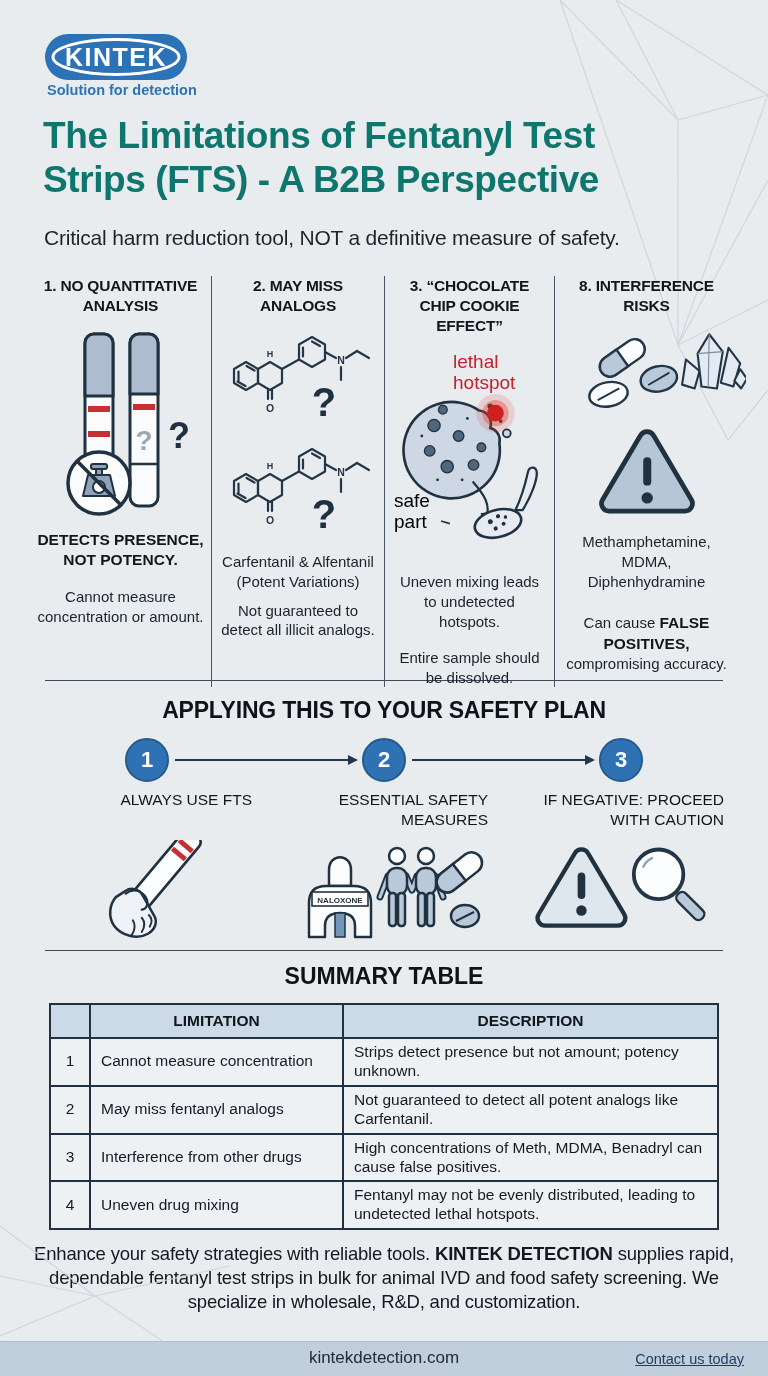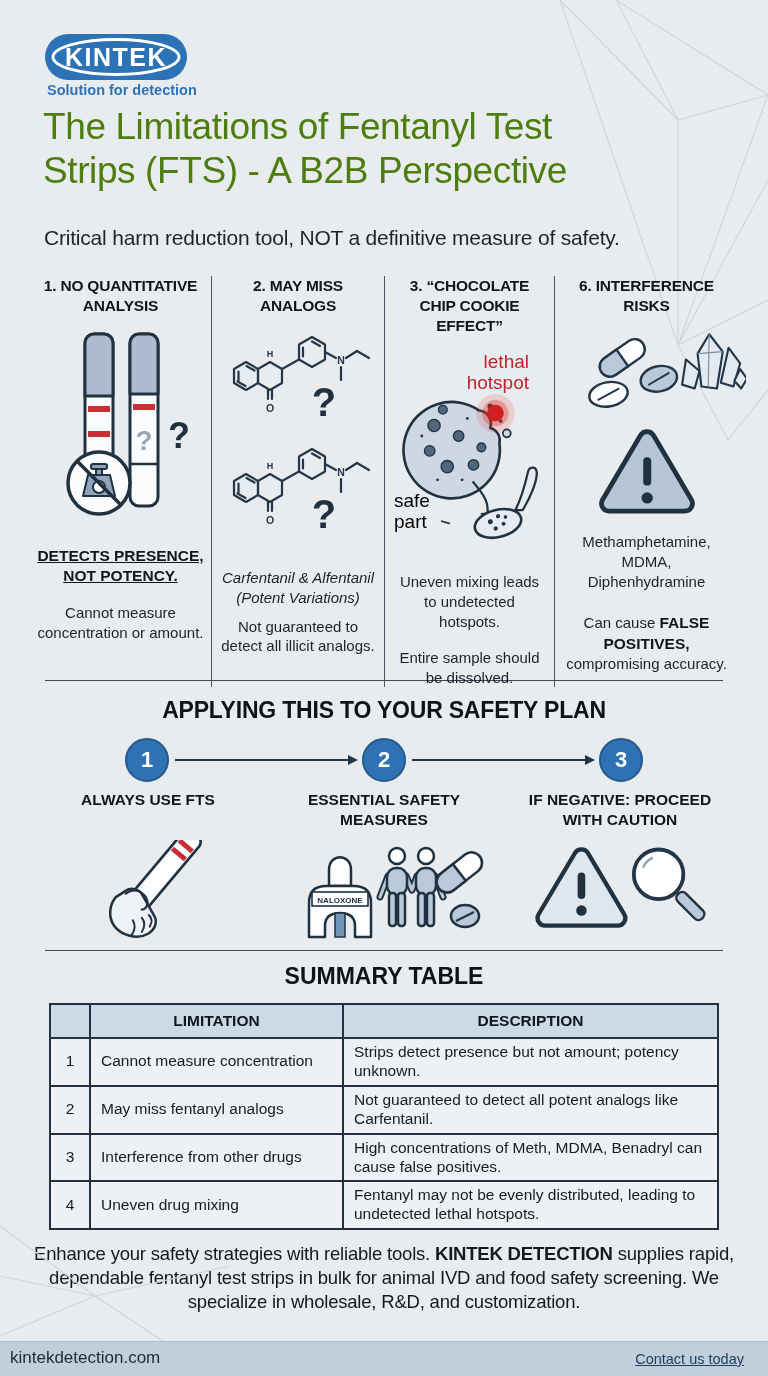--- a/index.html
+++ b/index.html
@@ -9,69 +9,69 @@
     background:#e9ecef; overflow:hidden;
     font-family:"Liberation Sans", sans-serif; color:#17202a;
   }
   .bg-pattern { position:absolute; pointer-events:none; }
   .bg-tr { top:0; right:0; }
   .bg-bl { bottom:30px; left:0; }
 
   
   .logo-wrap { position:absolute; left:45px; top:34px; }
   .tagline { position:absolute; left:47px; top:82px; font-size:14.5px; font-weight:700; color:#2e74b5; }
-  .title { position:absolute; left:43px; top:105px; width:700px;
-    font-size:37px; line-height:1.2; font-weight:400; color:#4d7c0f; letter-spacing:-0.4px; }
+  .title { position:absolute; left:43px; top:114px; width:700px;
+    font-size:37px; line-height:1.2; font-weight:700; color:#0f766e; letter-spacing:-0.4px; }
   .subtitle { position:absolute; left:44px; top:226px; width:700px;
     font-size:21px; color:#1e242b; letter-spacing:-0.2px; }
 
   
   .limit-grid { position:absolute; left:30px; top:276px; width:708px;
     display:grid; grid-template-columns:182px 173px 170px 183px; }
   .col { text-align:center; padding:0 7px; min-height:380px; }
   .col-b { border-right:1.5px solid #475664; }
   .col-heading { font-size:15.5px; font-weight:700; line-height:1.3; color:#10161c; letter-spacing:-0.2px; min-height:42px; }
   .col-strong { font-size:15.5px; font-weight:700; line-height:1.32; color:#10161c; }
   .col-text { font-size:15px; line-height:1.32; color:#1a222b; }
   .icon-wrap { position:relative; display:block; }
-  .lethal-label { position:absolute; top:14px; right:18px; width:94px; text-align:right;
+  .lethal-label { position:absolute; top:14px; right:0; width:94px; text-align:left;
     font-size:19px; line-height:1.08; color:#c0232e; }
   .safe-label { position:absolute; bottom:34px; left:2px; width:50px; text-align:left;
     font-size:19px; line-height:1.12; color:#000000; }
 
   .hr { border:none; border-top:1.5px solid #3d4b59; margin:0 45px; }
   .hr1 { margin-top:22px; }
   .hr2 { margin-top:10px; }
 
   
   .plan-heading { margin-top:16px; text-align:center; font-size:23px; font-weight:800; color:#0e1318; letter-spacing:-0.2px; }
   .steps-row { margin:14px auto 0; width:518px; display:flex; align-items:center; }
   .step-circle { width:44px; height:44px; border-radius:50%; background:#2f72b4; border:2px solid #255a8c;
     color:#fff; font-size:22px; font-weight:700; display:flex; align-items:center; justify-content:center; flex:0 0 auto; }
   .step-arrow { flex:1 1 auto; height:0; border-top:2.5px solid #22374a; position:relative; margin:0 6px; }
   .step-arrow::after { content:""; position:absolute; right:-2px; top:-6.5px;
     border-left:10px solid #22374a; border-top:5.5px solid transparent; border-bottom:5.5px solid transparent; }
   .plan-grid { margin:8px 30px 0; display:grid; grid-template-columns:236px 236px 236px; }
-  .plan-label { text-align:center; font-size:15.5px; font-weight:700; line-height:1.3; color:#10161c; min-height:42px; padding:0 14px; }
+  .plan-label { text-align:right; font-size:15.5px; font-weight:400; line-height:1.3; color:#10161c; min-height:42px; padding:0 14px; }
   .plan-icon { height:100px; display:flex; align-items:center; justify-content:center; }
   .plan-desc { text-align:center; font-size:15px; line-height:1.3; color:#161d24; padding:0 12px; }
 
   
   .summary-heading { margin-top:12px; text-align:center; font-size:23px; font-weight:800; color:#0e1318; }
   table.summary { margin:13px auto 4px; width:670px; border-collapse:collapse; background:#eef1f4; }
   table.summary th, table.summary td { border:2px solid #22313f; }
   table.summary th { background:#ccd9e6; height:34px; font-size:15.5px; font-weight:700; color:#10161c; }
   table.summary td { height:46px; font-size:15.5px; color:#141b22; padding:4px 10px; line-height:1.22; }
   td.cell-num { text-align:center; width:40px; font-size:16px; }
   td.cell-lim { width:253px; padding-left:15px; }
 
   
   .footer-text { margin:12px 32px 0; text-align:center; font-size:18.5px; line-height:1.3; color:#14191f; letter-spacing:-0.2px; }
   .bottom-bar { position:absolute; left:0; bottom:0; width:768px; height:35px; background:#c1cedb; border-top:1px solid #aebccb; }
-  .site-url { position:absolute; left:0; right:0; top:6px; text-align:left; font-size:17px; color:#222c36;padding-left:10px; }
+  .site-url { position:absolute; left:0; right:0; top:6px; text-align:center; font-size:17px; color:#222c36; }
   .contact-link { position:absolute; right:24px; top:9px; font-size:14.5px; color:#1c3f66; text-decoration:underline; cursor:pointer; }
 
   svg text { font-family:"Liberation Sans", sans-serif; }
 </style>
 </head>
 <body>
 
 <div class="page">
 
   <svg class="bg-pattern bg-tr" width="300" height="440">
@@ -122,21 +122,21 @@
           <g>
             <circle cx="53" cy="151" r="31" fill="#fbfcfd" stroke="#203140" stroke-width="3.5"></circle>
             <rect x="45" y="132" width="16" height="5" rx="2" fill="#8fa3ba" stroke="#203140" stroke-width="2"></rect>
             <rect x="50" y="137" width="6" height="6" fill="#8fa3ba" stroke="#203140" stroke-width="2"></rect>
             <path d="M42 143 h22 l5 21 h-32 z" fill="#8fa3ba" stroke="#203140" stroke-width="2" stroke-linejoin="round"></path>
             <circle cx="53" cy="155" r="6" fill="#fbfcfd" stroke="#203140" stroke-width="2"></circle>
             <line x1="31" y1="129" x2="76" y2="174" stroke="#203140" stroke-width="3.5"></line>
           </g>
         </svg>
       </span>
-      <div class="col-strong" style="margin-top:24px;text-decoration:underline;">DETECTS PRESENCE, NOT POTENCY.</div>
+      <div class="col-strong" style="margin-top:8px;">DETECTS PRESENCE, NOT POTENCY.</div>
       <div class="col-text" style="margin-top:16px;">Cannot measure concentration or amount.</div>
     </div>
 
     <div class="col col-b">
       <div class="col-heading">2. MAY MISS ANALOGS</div>
 
       <span class="icon-wrap" style="margin-top:6px;">
         <svg width="152" height="100" viewBox="0 0 152 100">
           <g stroke="#223648" stroke-width="2.2" fill="none" stroke-linejoin="round" stroke-linecap="round">
             <polygon points="24,38 36,45 36,59 24,66 12,59 12,45"></polygon>
@@ -173,21 +173,21 @@
             <line x1="135" y1="27" x2="147" y2="34"></line>
             <line x1="119" y1="43" x2="119" y2="56"></line>
           </g>
           <text x="48" y="33" text-anchor="middle" font-size="9" font-weight="bold" fill="#223648">H</text>
           <text x="119" y="40" text-anchor="middle" font-size="10.5" font-weight="bold" fill="#223648">N</text>
           <text x="48" y="88" text-anchor="middle" font-size="10.5" font-weight="bold" fill="#223648">O</text>
           <text x="102" y="92" text-anchor="middle" font-size="40" font-weight="800" fill="#1f3040">?</text>
         </svg>
       </span>
 
-      <div class="col-text" style="margin-top:28px;font-style:italic;">Carfentanil &amp; Alfentanil (Potent Variations)</div>
+      <div class="col-text" style="margin-top:12px;">Carfentanil &amp; Alfentanil (Potent Variations)</div>
       <div class="col-text" style="margin-top:9px;">Not guaranteed to detect all illicit analogs.</div>
     </div>
 
     <div class="col col-b">
       <div class="col-heading">3. “CHOCOLATE CHIP COOKIE EFFECT”</div>
       <span class="icon-wrap" style="margin-top:2px; height:228px;">
         <div class="lethal-label">lethal hotspot</div>
         <div class="safe-label">safe part</div>
         <svg width="156" height="224" viewBox="0 0 178 224" style="display:block; margin:0 auto;">
           <path d="M99.5 67 A55 55 0 1 0 122.5 104 A14 14 0 0 0 112 87 A15 15 0 0 0 99.5 67 Z" fill="#cdd8e4" stroke="#203140" stroke-width="3" stroke-linejoin="round"></path>
@@ -228,21 +228,21 @@
             </g>
           </g>
           <line x1="56" y1="193" x2="66" y2="196" stroke="#203140" stroke-width="2"></line>
         </svg>
       </span>
       <div class="col-text" style="margin-top:6px;">Uneven mixing leads to undetected hotspots.</div>
       <div class="col-text" style="margin-top:16px;">Entire sample should be dissolved.</div>
     </div>
 
     <div class="col">
-      <div class="col-heading">6. INTERFERENCE RISKS</div>
+      <div class="col-heading">8. INTERFERENCE RISKS</div>
       <span class="icon-wrap" style="margin-top:10px;">
         <svg width="184" height="90" viewBox="0 0 190 92">
           <g transform="rotate(-35 62 30)">
             <rect x="36" y="20" width="52" height="21" rx="10.5" fill="#fcfdfe" stroke="#223648" stroke-width="2.5"></rect>
             <path d="M62 20 h-15.5 a10.5 10.5 0 0 0 0 21 H62 Z" fill="#b9c9da" stroke="#223648" stroke-width="2.5"></path>
           </g>
           <g transform="rotate(-12 100 52)">
             <ellipse cx="100" cy="52" rx="19" ry="13" fill="#b9c9da" stroke="#223648" stroke-width="2.5"></ellipse>
             <line x1="88" y1="56" x2="112" y2="48" stroke="#223648" stroke-width="2"></line>
           </g>

